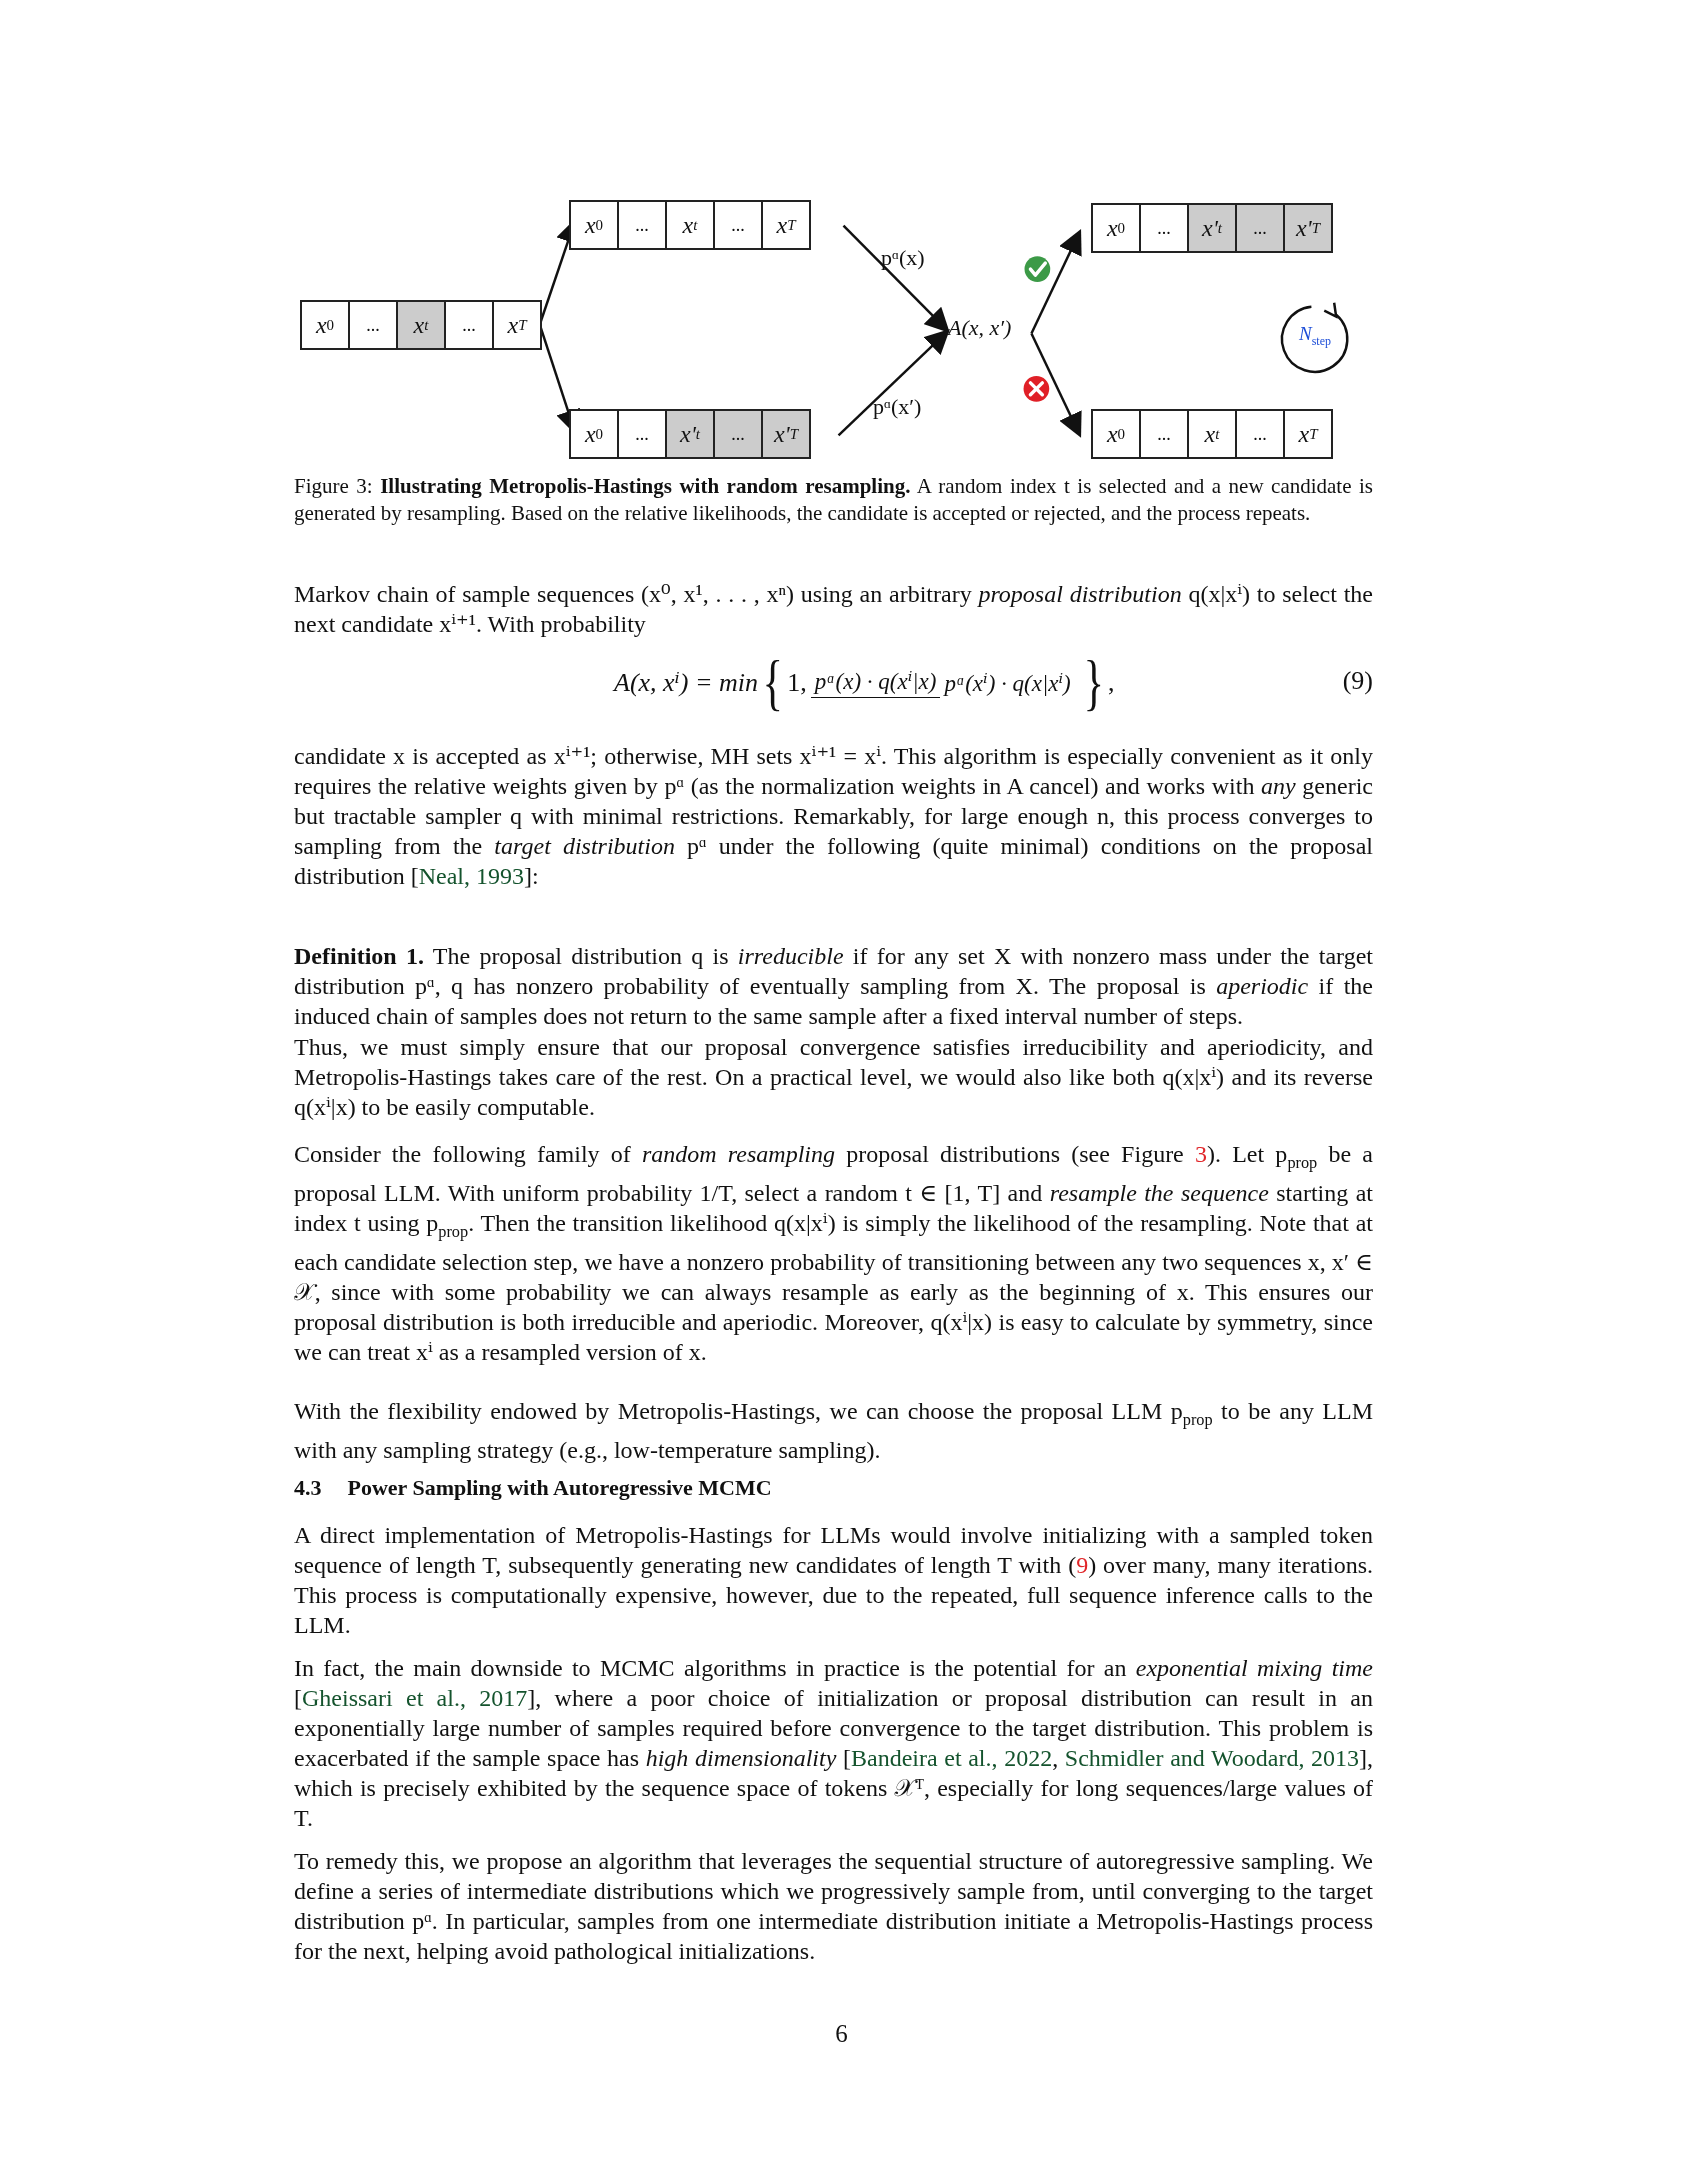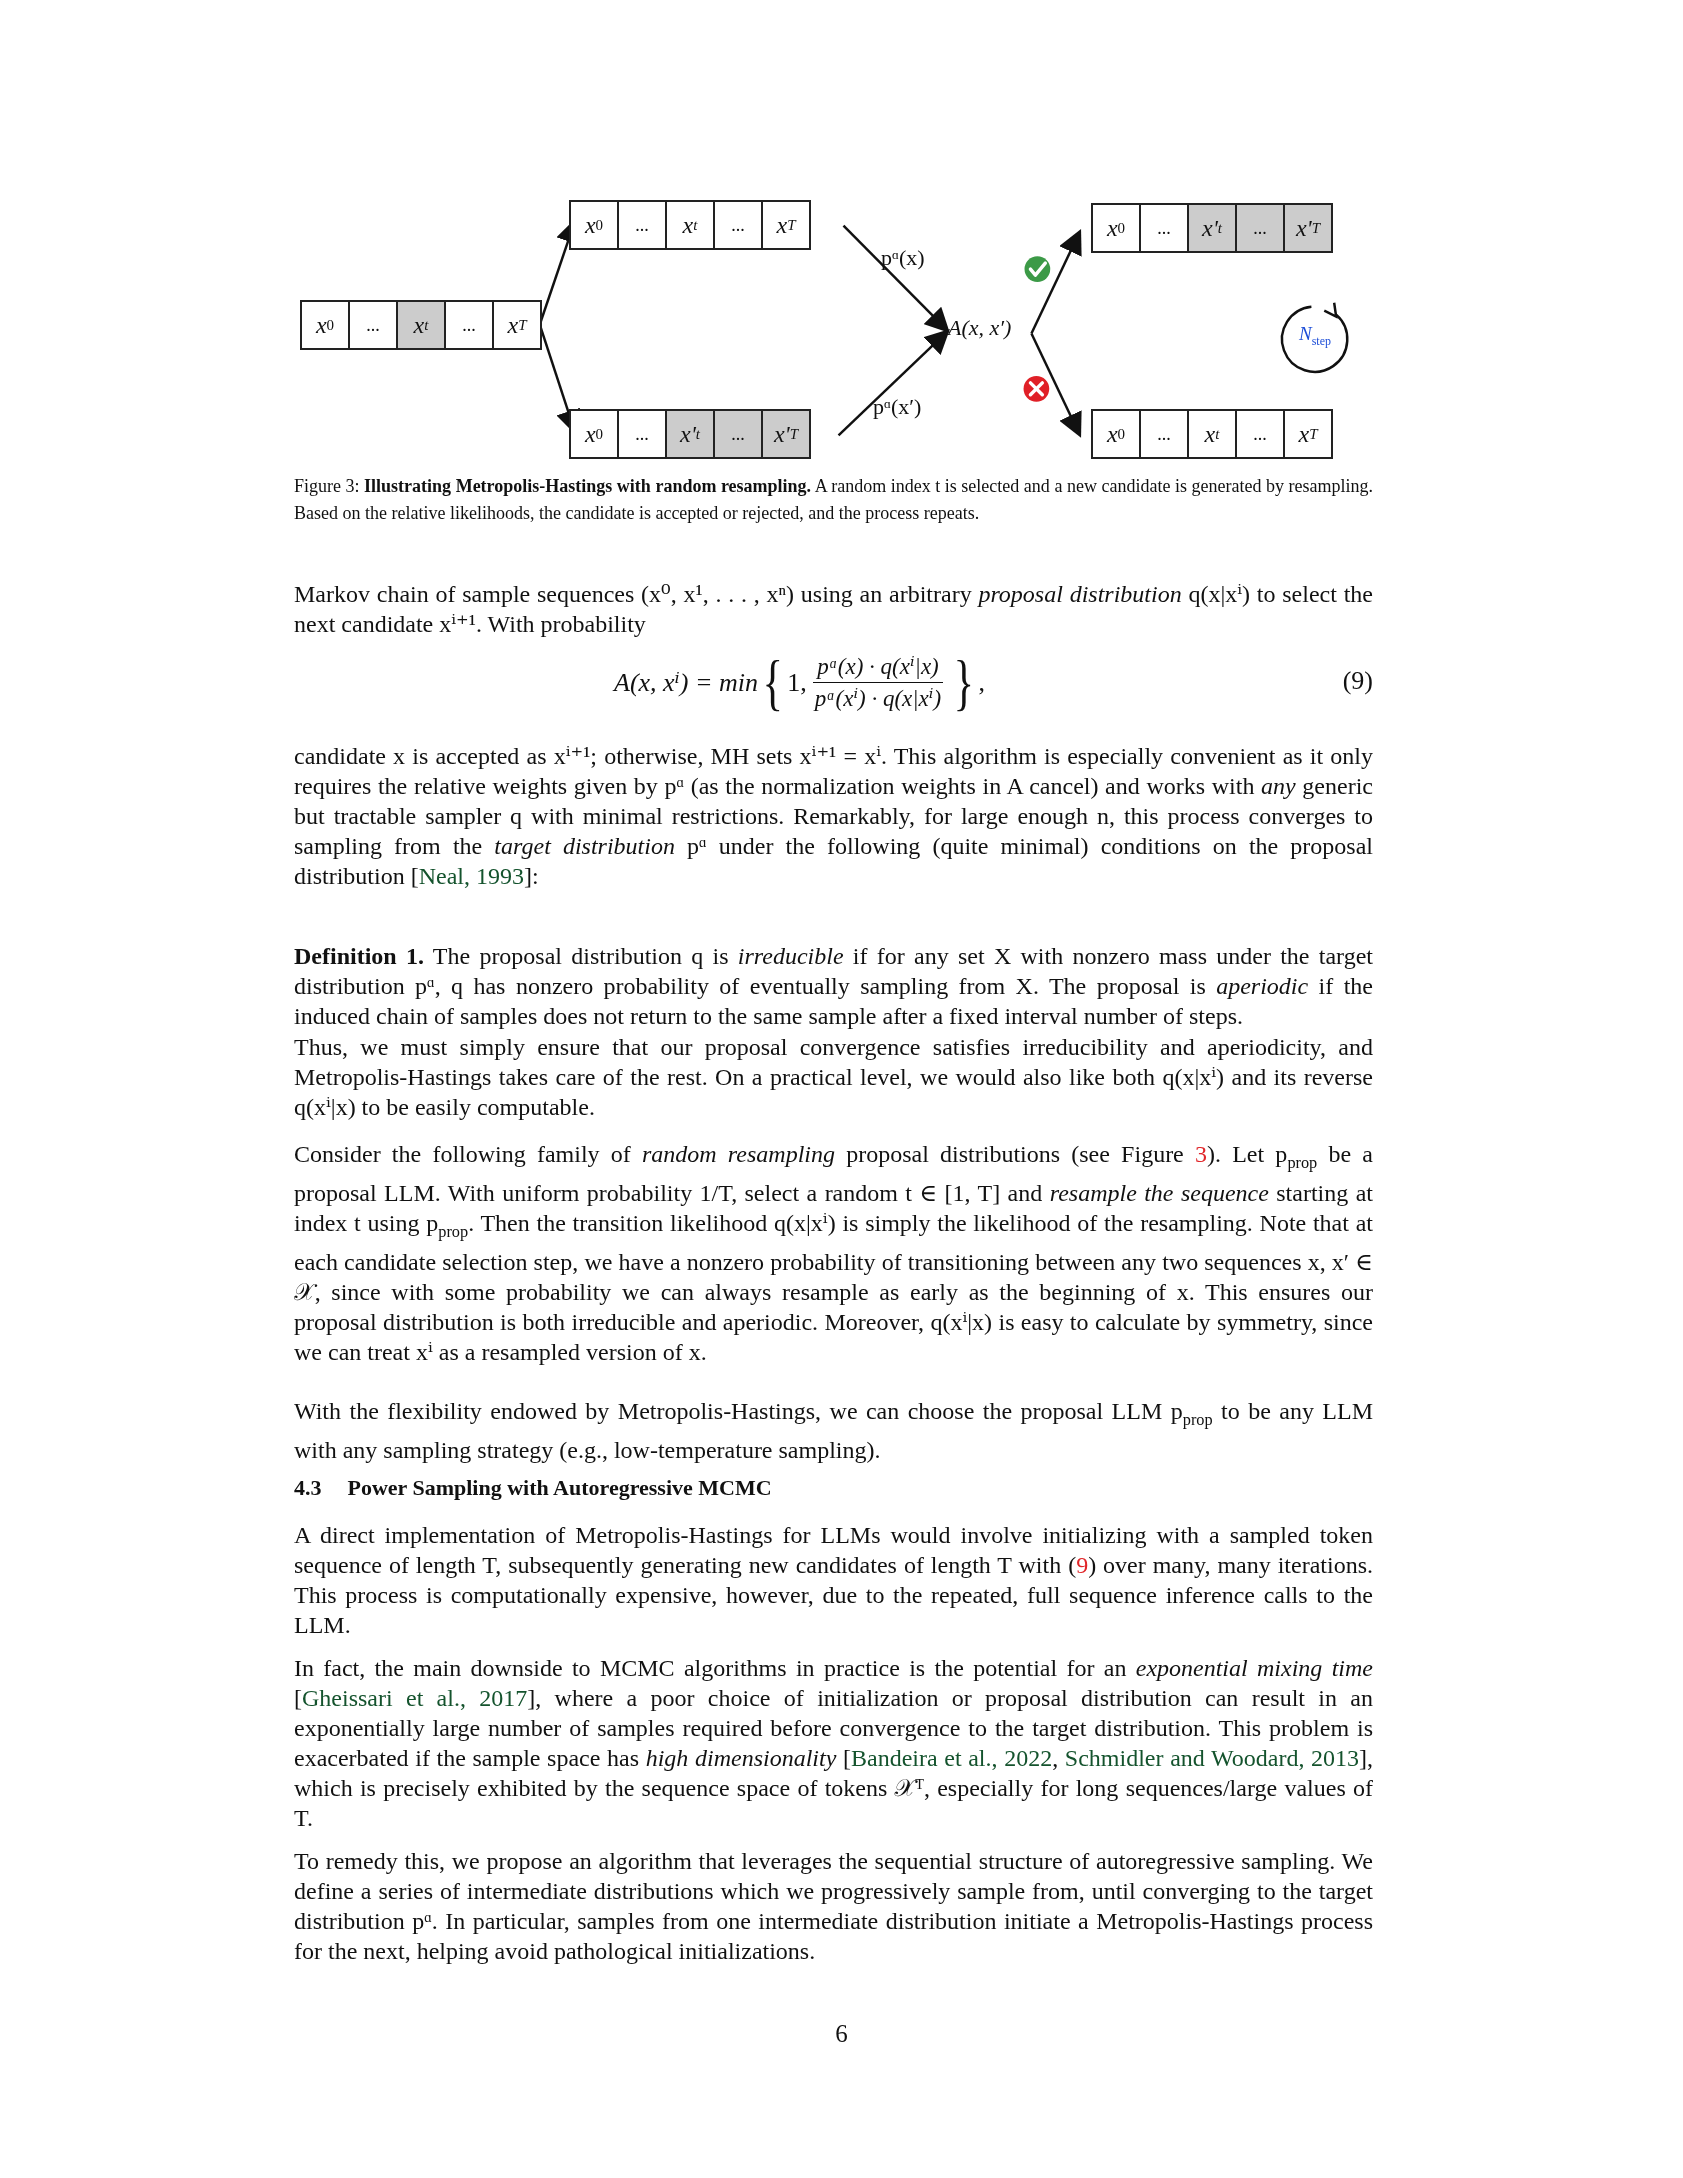--- a/index.html
+++ b/index.html
@@ -11,33 +11,33 @@
   .cell { width: 46px; height: 46px; border-right: 2px solid #222; display: flex;
           align-items: center; justify-content: center; font-style: italic;
           font-size: 24px; background: #fff; }
   .cell:last-child { border-right: none; }
   .cell.shaded { background: #cccccc; }
   .cell.dots { font-style: normal; font-size: 18px; }
   .cell sub { font-size: 15px; font-style: italic; }
   .cell sub.num { font-style: normal; }
   .flabel { position: absolute; font-size: 22px; white-space: nowrap; }
   .caption { position: absolute; left: 294px; top: 473px; width: 1079px;
-             font-size: 18px; line-height: 27px; text-align: justify; }
+             font-size: 21px; line-height: 27px; text-align: justify; }
   .caption .lead { font-weight: bold; }
   .body { position: absolute; left: 294px; width: 1079px; font-size: 24px;
           line-height: 30px; text-align: justify; }
   .body p { margin: 0; }
   .body i { }
   .cite { color: #14532d; }
   .ref { color: #e0262a; }
   .bold { font-weight: bold; }
   .math { font-style: italic; }
   .eq { position: absolute; left: 294px; top: 644px; width: 1079px; height: 79px; font-size: 26px; }
   .eq .expr { position: absolute; left: 320px; top: 8px; display: flex; align-items: center; white-space: nowrap; }
-  .eq .frac { display: inline-flex; flex-direction: column; align-items: center; margin: 0 4px; }
+  .eq .frac { display: inline-flex; align-items: center; margin: 0 4px; }
   .eq .frac .num { border-bottom: 1.5px solid #111; padding: 0 4px 2px; }
   .eq .frac .den { padding: 2px 4px 0; }
   .eq .brace { font-size: 61px; font-weight: lighter; line-height: 1; transform: scaleX(0.7); }
   .eq .eqno { position: absolute; right: 0; top: 22px; }
   .heading { position: absolute; left: 294px; top: 1475px; font-size: 22px; font-weight: bold; }
   .heading .num { margin-right: 26px; }
   .pagenum { position: absolute; left: 0; width: 1683px; top: 2020px; text-align: center; font-size: 25px; }
   sup, sub { font-size: 0.68em; }
 </style>
 </head>

